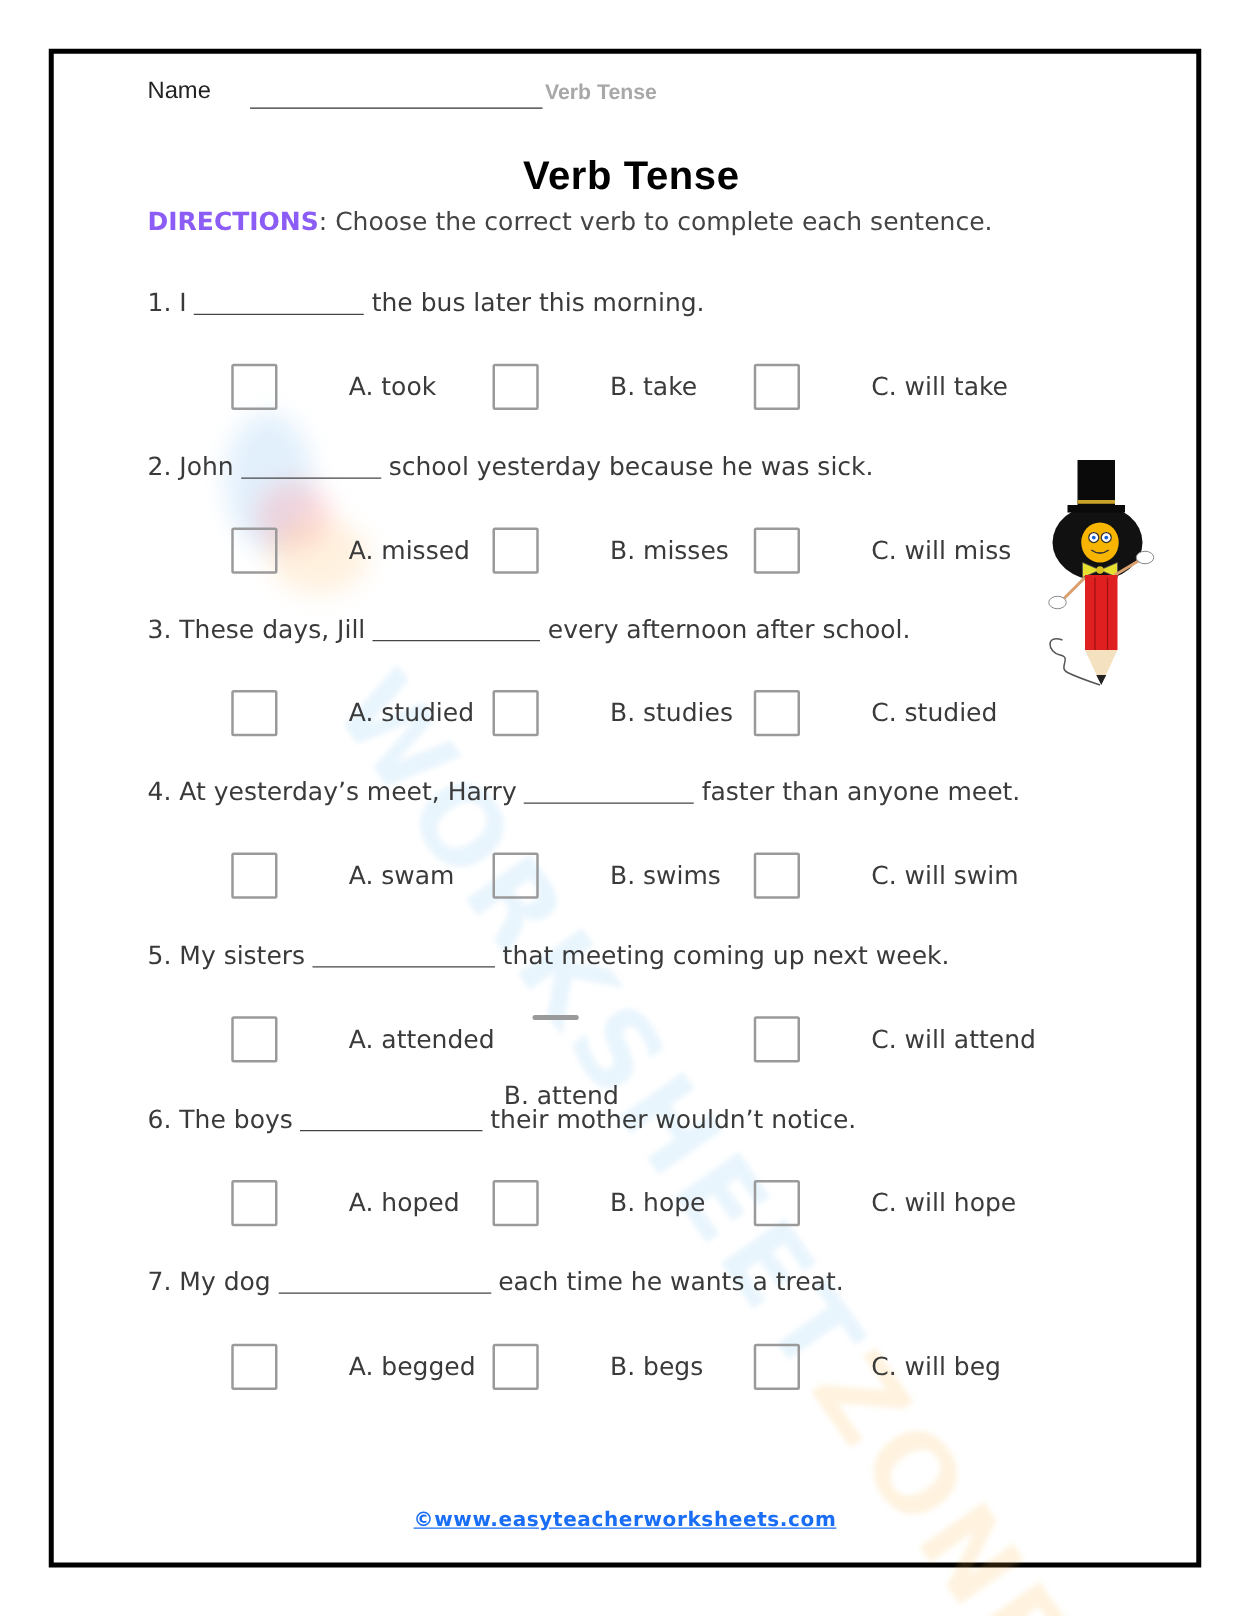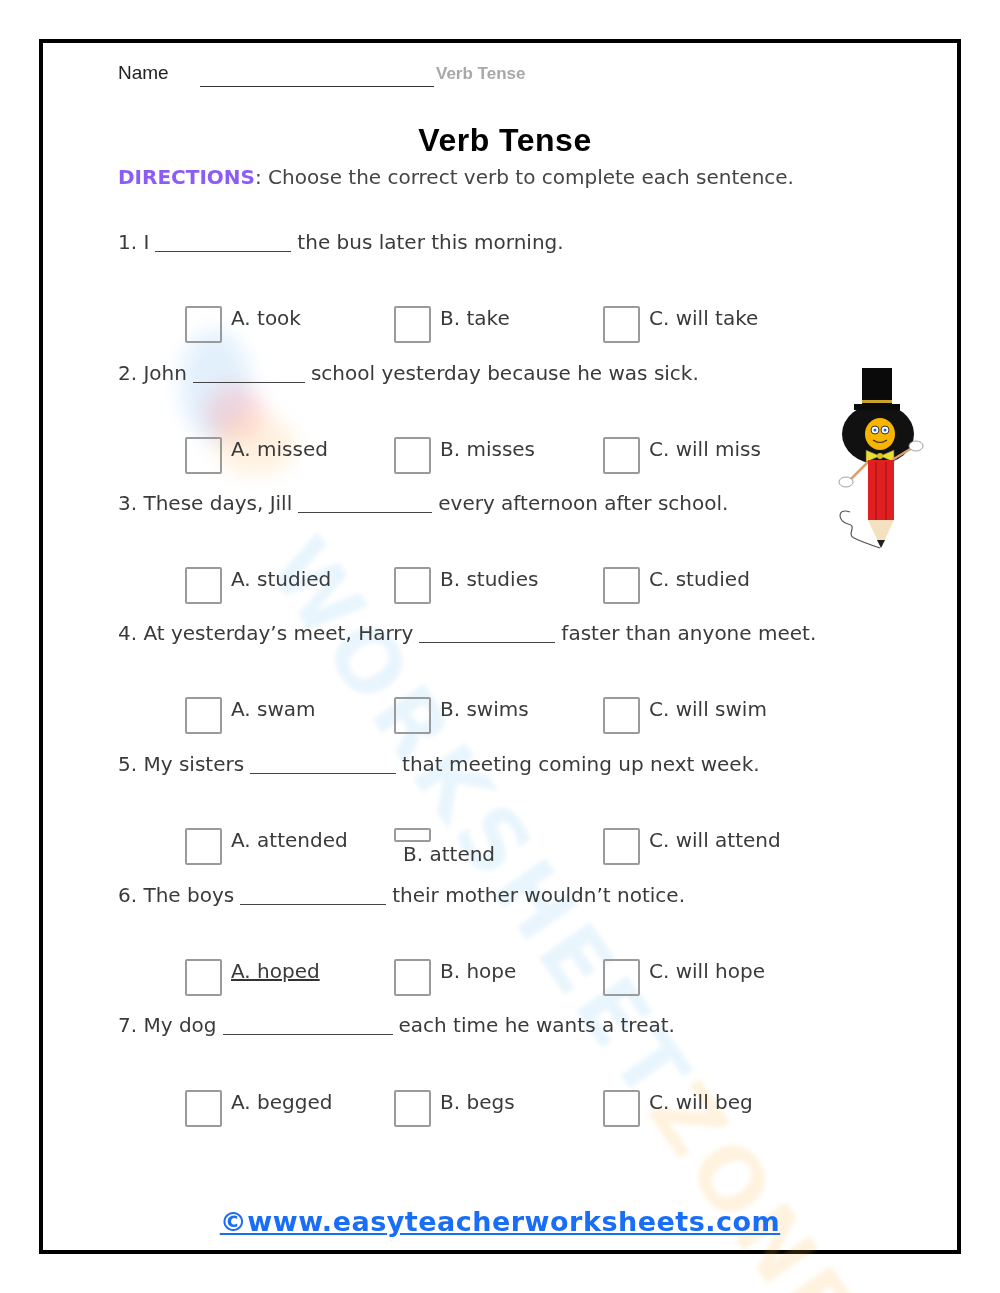--- a/index.html
+++ b/index.html
@@ -127,23 +127,25 @@
       top: 3px;
     }
     .options {
       position: absolute;
       left: 0;
       width: 1000px;
       height: 38px;
     }
     .option {
       position: absolute;
-      top: 16px;
+      top: 0;
       height: 38px;
       display: flex;
+      align-items: center;
+      gap: 48px;
     }
     .checkbox {
       width: 33px;
       height: 33px;
       border: 2px solid #9a9a9a;
       border-radius: 2px;
       background: transparent;
       box-sizing: content-box;
       margin: 0;
       cursor: pointer;
@@ -162,21 +164,21 @@
       height: 200px;
     }
     .footer-link {
       position: absolute;
       top: 1206px;
       left: 0;
       width: 1000px;
       text-align: center;
       font-family: "DejaVu Sans", sans-serif;
       font-weight: bold;
-      font-size: 27px;
+      font-size: 16px;
       color: #1a6ef5;
       text-decoration: underline;
       letter-spacing: 0.5px;
     }
   </style>
 </head>
 <body>
 
 <div class="page-frame"></div>
 
@@ -298,21 +300,21 @@
     <span class="option-label">C. will attend</span>
   </div>
 </div>
 
 <div class="question" style="top:883px;">
   <span>6.</span>&nbsp;<span>The boys</span>
   <span class="blank" style="width:146px;"></span>
   <span>their mother wouldn’t notice.</span>
 </div>
 <div class="options" style="top:943px;">
-  <div class="option" style="left:185px;text-decoration:underline;">
+  <div class="option" style="left:185px;">
     <span class="checkbox"></span>
     <span class="option-label">A. hoped</span>
   </div>
   <div class="option" style="left:394px;">
     <span class="checkbox"></span>
     <span class="option-label">B. hope</span>
   </div>
   <div class="option" style="left:603px;">
     <span class="checkbox"></span>
     <span class="option-label">C. will hope</span>

